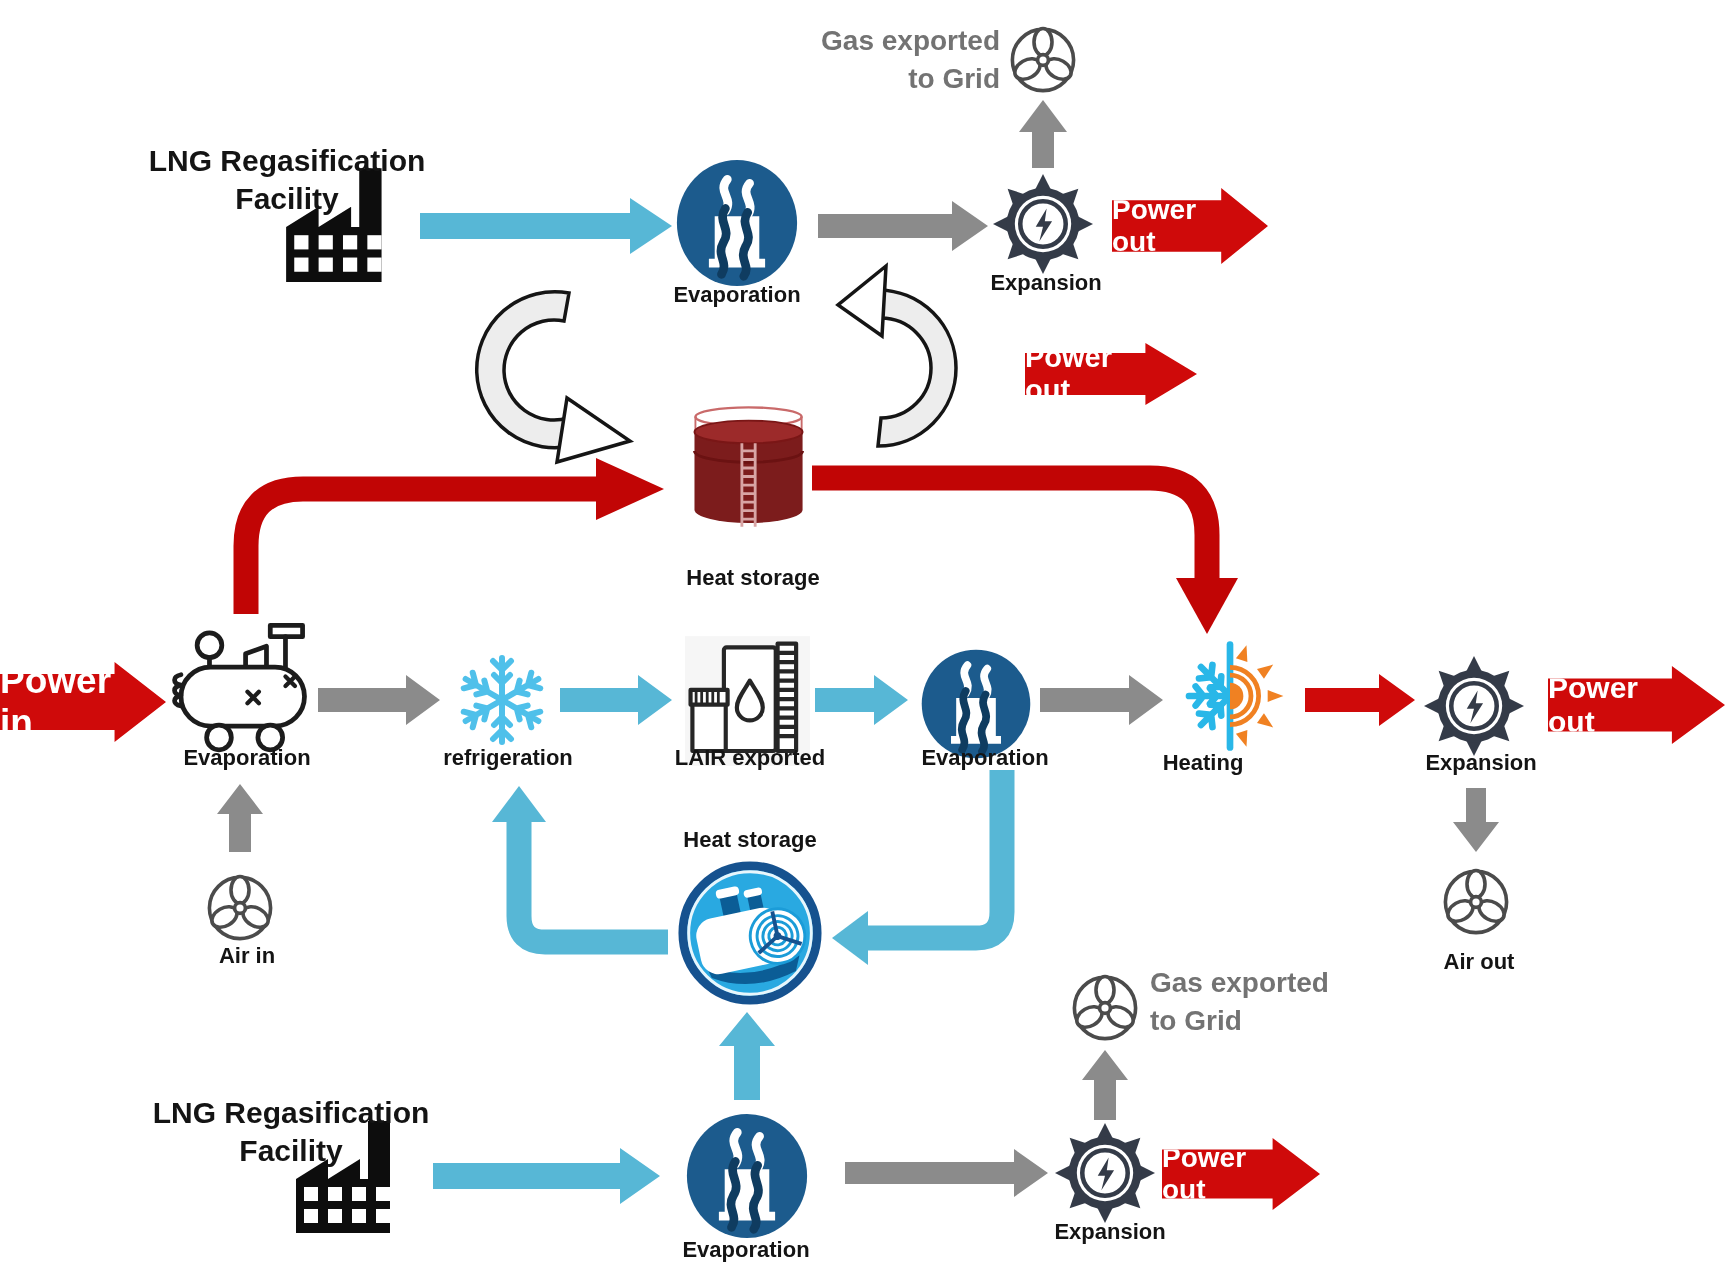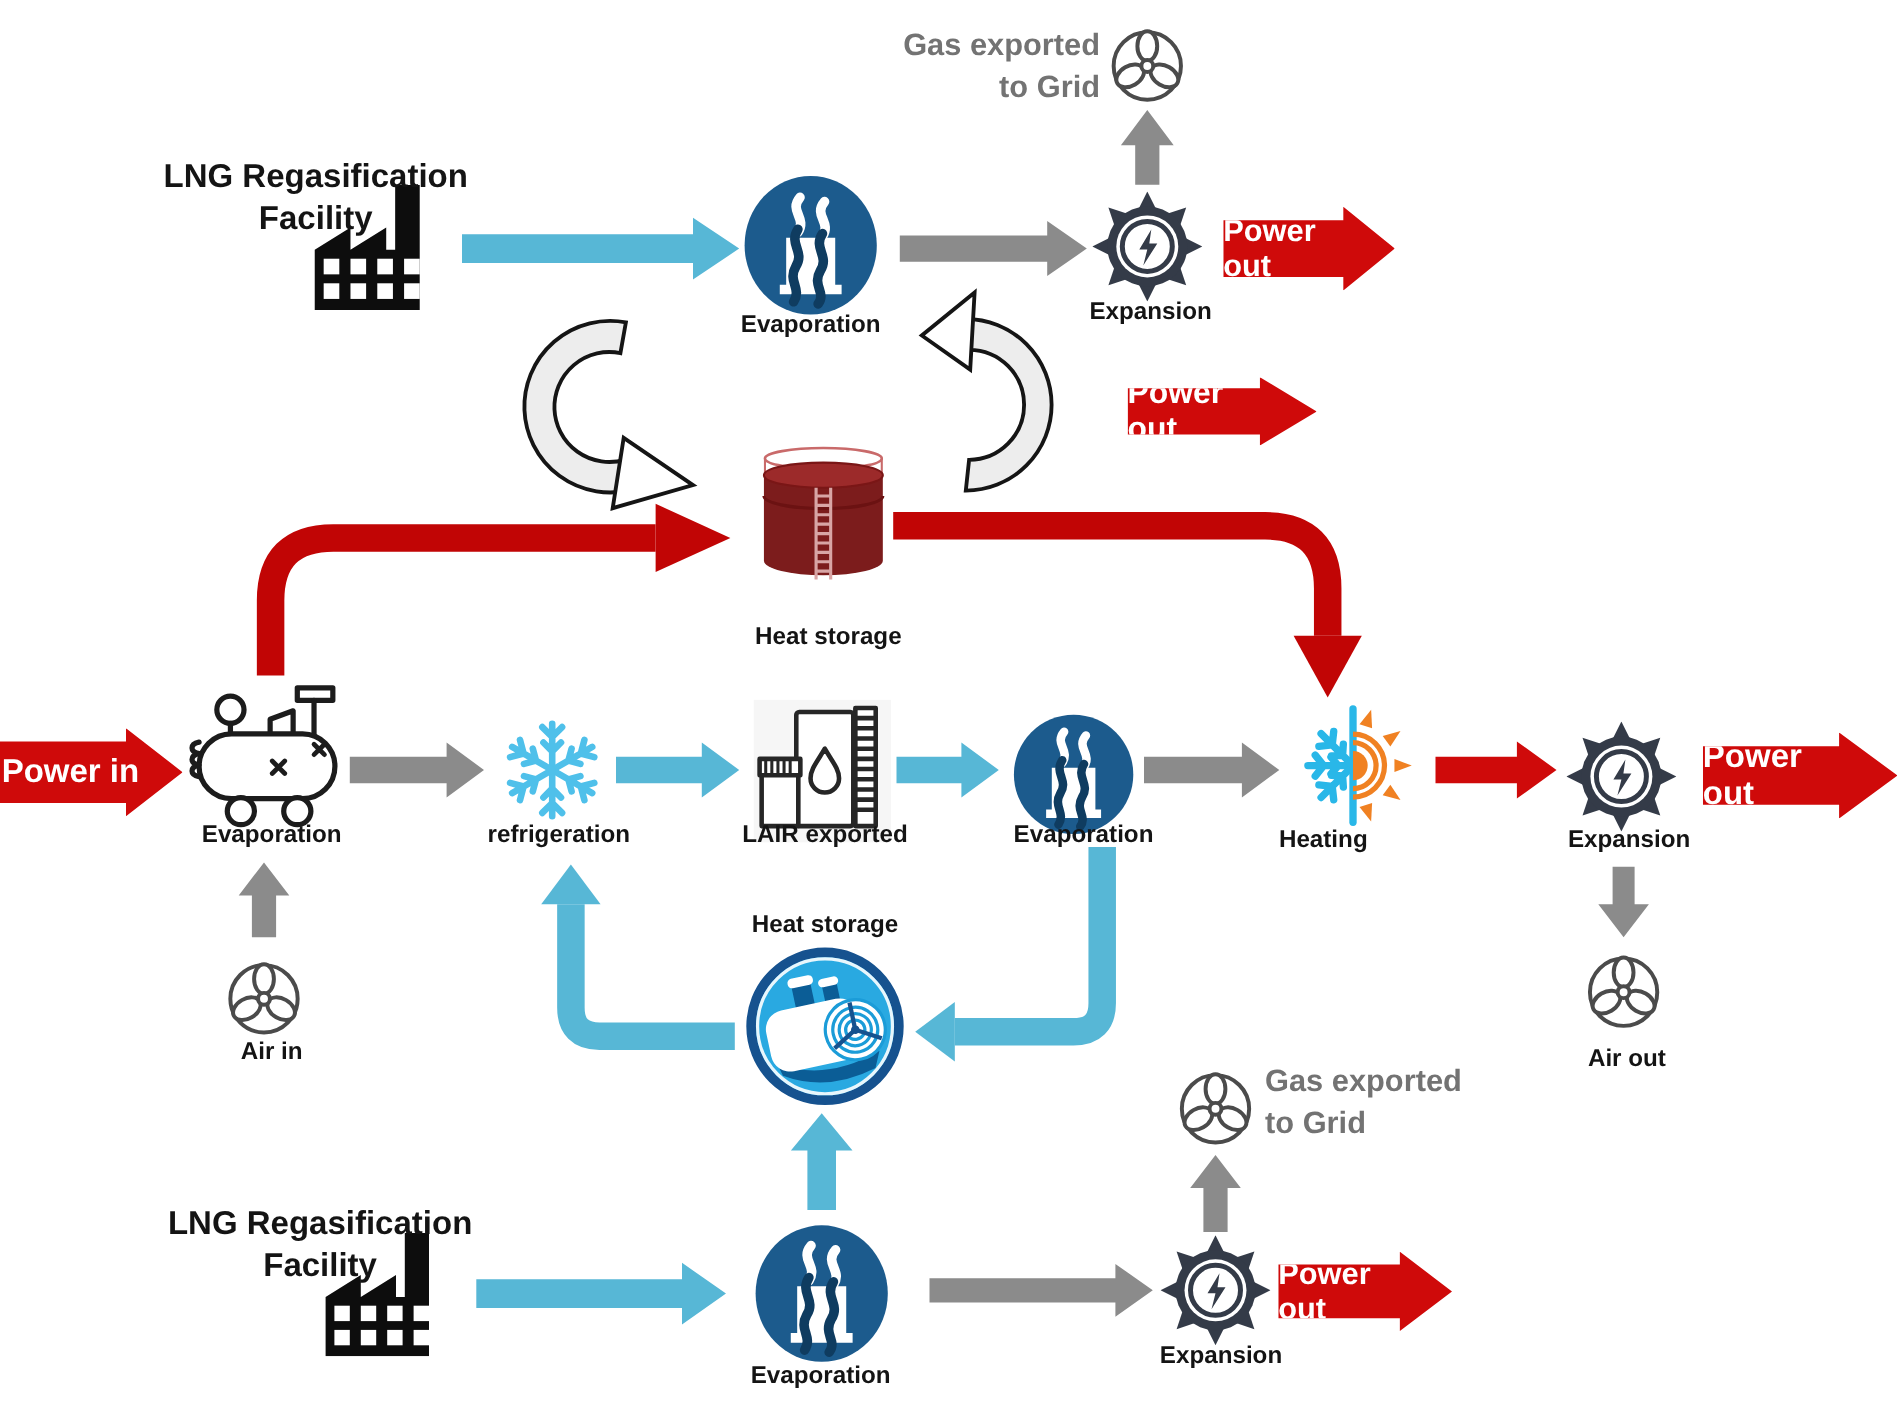--- a/index.html
+++ b/index.html
@@ -351,21 +351,21 @@
       <g fill="#fff" stroke="#4b4b4b" stroke-width="4">
         <circle cx="40" cy="40" r="34"></circle>
         <ellipse cx="40" cy="20" rx="10" ry="15"></ellipse>
         <ellipse cx="40" cy="20" rx="10" ry="15" transform="rotate(120 40 40)"></ellipse>
         <ellipse cx="40" cy="20" rx="10" ry="15" transform="rotate(240 40 40)"></ellipse>
         <circle cx="40" cy="40" r="6"></circle>
       </g>
     </svg>
   </div>
 
-  <div class="powerArrow" style="left:0;top:662px;width:166px;height:80px;font-size:30px;
+  <div class="powerArrow" style="left:0;top:662px;width:166px;height:80px;font-size:37px;
        clip-path:polygon(0 15%,69% 15%,69% 0,100% 50%,69% 100%,69% 85%,0 85%)">
     <span>Power in</span>
   </div>
 
   <div class="powerArrow" style="left:1112px;top:188px;width:156px;height:76px;font-size:28px">
     <span>Power out</span>
   </div>
 
   <div class="powerArrow" style="left:1025px;top:343px;width:172px;height:62px;font-size:29px">
     <span>Power out</span>

